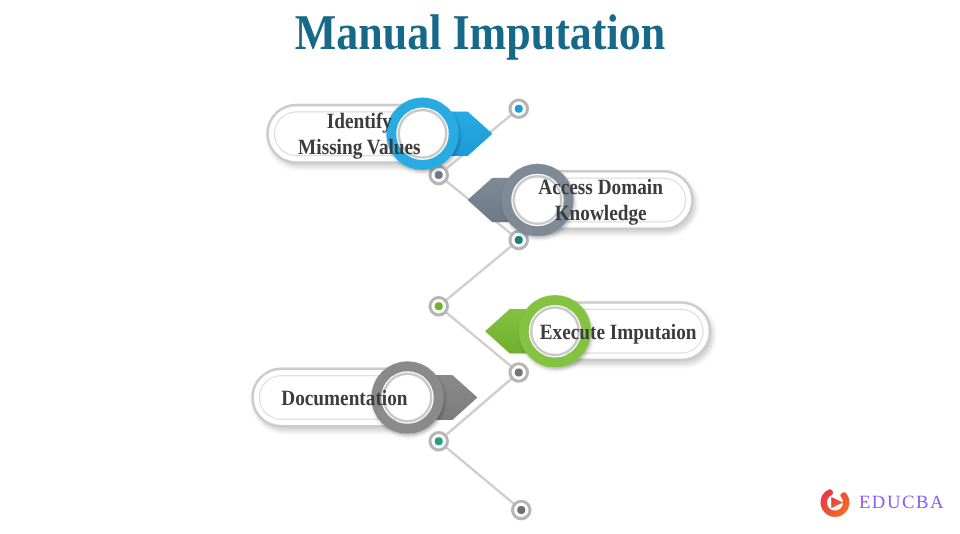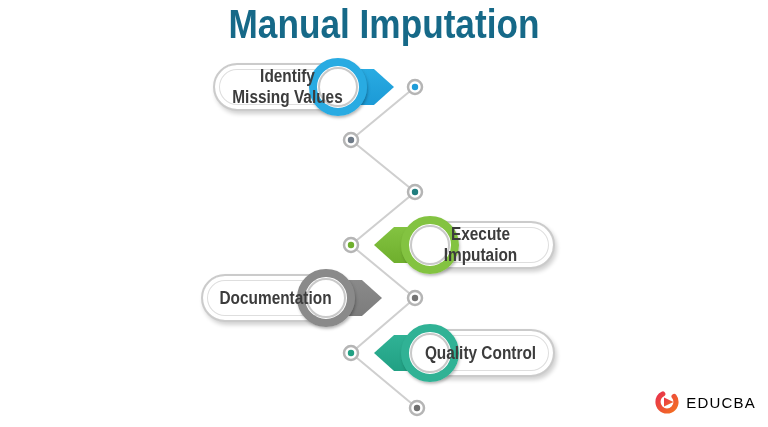--- a/index.html
+++ b/index.html
@@ -1,28 +1,28 @@
 <!DOCTYPE html>
 <html><head>
 <meta charset="utf-8">
 <style>
   html,body{margin:0;padding:0;background:#fff;}
   .canvas{
     position:relative;width:768px;height:427px;background:#ffffff;overflow:hidden;
-    font-family:Liberation Sans, sans-serif;
+    font-family:Liberation Serif, serif;
   }
   .title{
     position:absolute;top:2px;left:0;width:768px;text-align:center;
     font-size:40px;font-weight:bold;letter-spacing:0;
     transform:scaleX(.88);transform-origin:50% 50%;
   }
   
   .connector-svg{position:absolute;left:0;top:0;z-index:1;}
   
-  .step{position:absolute;width:190px;height:48px;z-index:2;}
+  .step{position:absolute;width:190px;height:48px;z-index:2;margin-top:20px;}
   .pill{
     position:absolute;top:0;height:48px;width:149px;border-radius:24px;
     background:#fff;border:2px solid #cbcbcb;box-sizing:border-box;z-index:1;
     box-shadow:2px 3px 4px rgba(0,0,0,.18), inset 0 0 0 4px #ffffff, inset 0 0 0 5px #dedede;
   }
   .step.left  .pill{left:0;}
   .step.right .pill{left:41px;}
   .pill-label{
     position:absolute;top:0;height:48px;width:149px;z-index:5;
     display:flex;align-items:center;justify-content:center;text-align:center;
@@ -98,53 +98,54 @@
 
   <div class="step left" style="top: 63px; left: 213px; --accent: #29ABE2; --accent-dark: #1C9AD6;">
     <div class="arrow"></div>
     <div class="pill"></div>
     <div class="cap"></div>
     <div class="ring"></div>
     <div class="pill-label" style="color: rgb(60, 60, 60);">Identify
 Missing Values</div>
   </div>
 
+  <div class="step right" style="top: 116px; left: 365px; --accent: #7E8A96; --accent-dark: #6E7A87;">
+    <div class="arrow"></div>
+    <div class="pill"></div>
+    <div class="cap"></div>
+    <div class="ring"></div>
+    <div class="pill-label" style="color: rgb(60, 60, 60);">Access Domain
+Knowledge</div>
+  </div>
 
 
-  <div class="step right" style="top: 221px; left: 365px; --accent: #83C341; --accent-dark: #6FAF2D;">
+  <div class="step right" style="top: 221px; left: 379px; --accent: #83C341; --accent-dark: #6FAF2D;">
     <div class="arrow"></div>
     <div class="pill"></div>
     <div class="cap"></div>
     <div class="ring"></div>
     <div class="pill-label" style="color: rgb(60, 60, 60);">Execute Imputaion</div>
   </div>
 
   <div class="step left" style="top: 274px; left: 201px; --accent: #8A8A8A; --accent-dark: #7C7C7C;">
     <div class="arrow"></div>
     <div class="pill"></div>
     <div class="cap"></div>
     <div class="ring"></div>
     <div class="pill-label" style="color: rgb(60, 60, 60);">Documentation</div>
   </div>
 
-  <div class="step right" style="top: 329px; left: 365px; --accent: #30B295; --accent-dark: #21A083;">
-    <div class="arrow"></div>
-    <div class="pill"></div>
-    <div class="cap"></div>
-    <div class="ring"></div>
-    <div class="pill-label" style="color: rgb(60, 60, 60);">Quality Control</div>
-  </div>
 
   <div class="logo">
     <svg width="26" height="26" viewBox="0 0 26 26">
       <defs>
         <linearGradient id="educbaGrad" x1="0" y1="0" x2="1" y2="1">
           <stop offset="0" stop-color="#E8334B"></stop>
           <stop offset="1" stop-color="#F36F21"></stop>
         </linearGradient>
       </defs>
       <circle cx="13" cy="13" r="9" fill="none" stroke="url(#educbaGrad)" stroke-width="5.2" stroke-linecap="round" stroke-dasharray="44 12.5" stroke-dashoffset="6.25"></circle>
       <path d="M10 8.5 L19.5 13 L10 17.5 Z" fill="url(#educbaGrad)"></path>
     </svg>
-    <span class="logo-word" style="color: #000000;">EDUCBA</span>
+    <span class="logo-word" style="color: #8b5cf6;">EDUCBA</span>
   </div>
 
 </div>
 
 </body></html>

